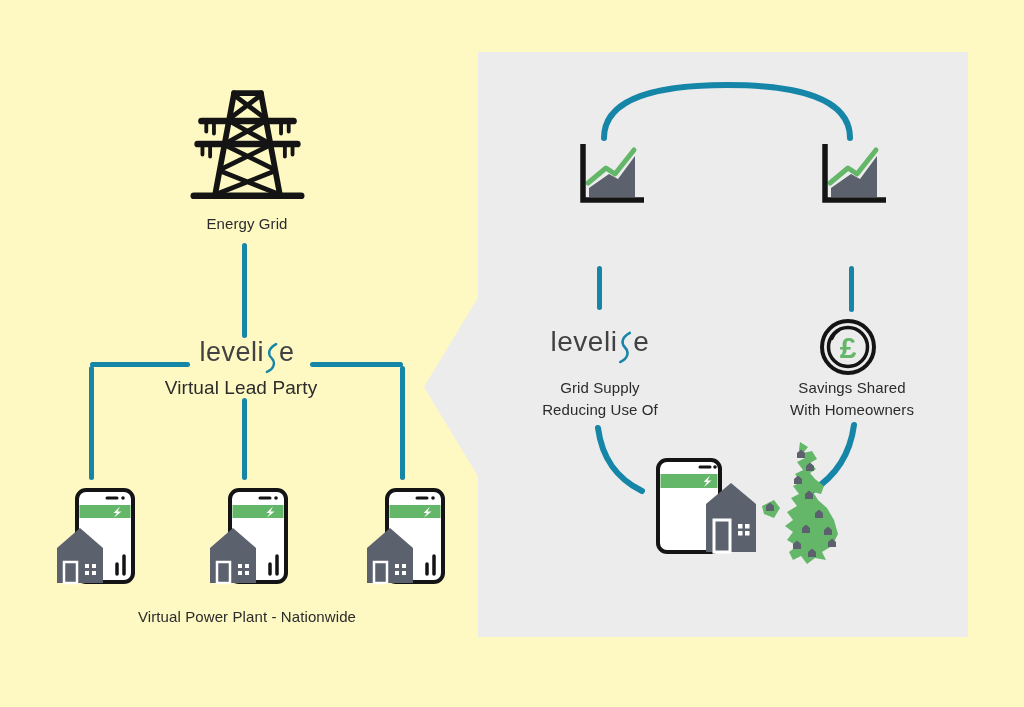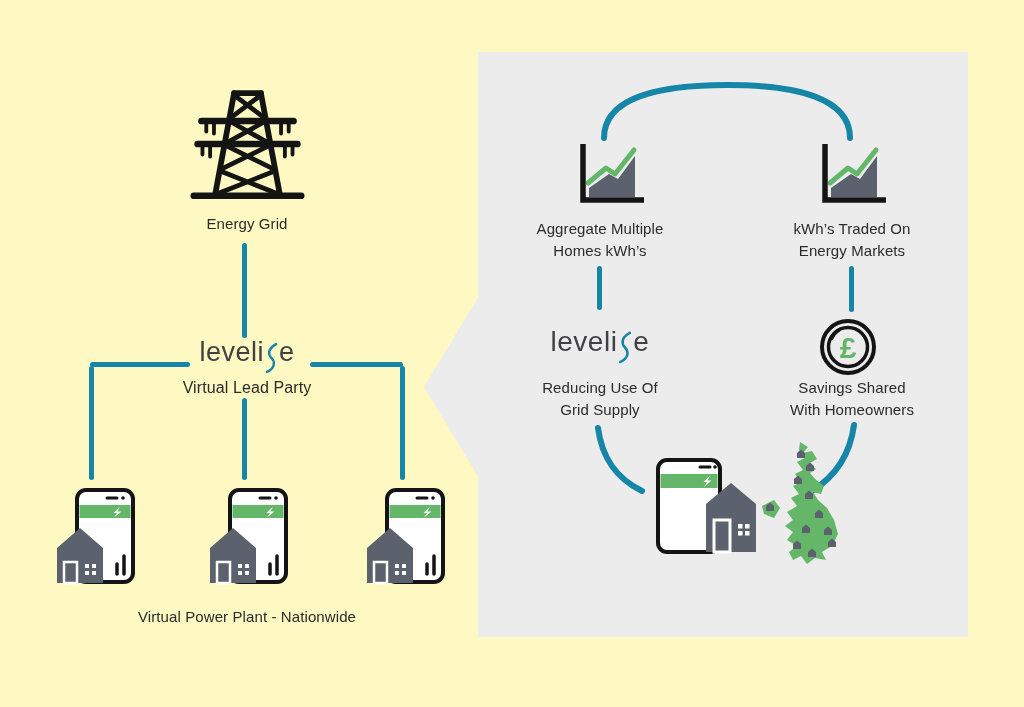--- a/index.html
+++ b/index.html
@@ -68,21 +68,21 @@
   <div class="vline" style="left:242px;top:398px;height:82px;"></div>
   <div class="vline" style="left:400px;top:366px;height:114px;"></div>
 
   <div class="logo" style="left:150px;top:336px;width:194px;font-size:27px;">
     <span>leveli</span>
     <svg class="wave" width="13" height="32" viewBox="0 0 14 34">
       <path d="M12,2 C3,7 3,13 7,17 C11,21 11,28 2,32" fill="none" stroke="var(--blue)" stroke-width="2.6" stroke-linecap="round"></path>
     </svg>
     <span>e</span>
   </div>
-  <div class="caption" style="left:147px;top:377px;width:200px;font-size:16px;">Virtual Lead Party</div>
+  <div class="caption" style="left:141px;top:377px;width:200px;font-size:19px;">Virtual Lead Party</div>
 
   <svg class="abs" style="left:57px;top:486px;" width="80" height="100" viewBox="0 0 80 100">
     <rect x="20" y="4" width="56" height="92" rx="9" fill="#fff" stroke="var(--ink)" stroke-width="4"></rect>
     <path d="M50,12 H60" stroke="var(--ink)" stroke-width="3" stroke-linecap="round"></path>
     <circle cx="66" cy="12" r="1.8" fill="var(--ink)"></circle>
     <rect x="22.5" y="19" width="51" height="13" fill="var(--green)"></rect>
     <path d="M63,20.5 L56.5,27 H60 L57,31.5 L64.5,25.5 H60.5 Z" fill="#fff"></path>
     <path d="M60,78 V88 M67,70 V88" stroke="var(--ink)" stroke-width="3.5" stroke-linecap="round"></path>
     <polygon points="0,62 23,42 46,62 46,97 0,97" fill="var(--slate)"></polygon>
     <rect x="7" y="76" width="13" height="21" fill="var(--slate)" stroke="#fff" stroke-width="2.5"></rect>
@@ -142,50 +142,42 @@
     <polyline points="12,42 30,27 39,33 58,9" fill="none" stroke="var(--green)" stroke-width="5" stroke-linecap="round" stroke-linejoin="round"></polyline>
     <path d="M7,3 V59 H68" fill="none" stroke="var(--ink)" stroke-width="5.5"></path>
   </svg>
 
   <svg class="abs" style="left:818px;top:141px;" width="70" height="66" viewBox="0 0 70 66">
     <polygon points="13,56 13,47 33,33 42,38 59,15 59,56" fill="var(--slate)"></polygon>
     <polyline points="12,42 30,27 39,33 58,9" fill="none" stroke="var(--green)" stroke-width="5" stroke-linecap="round" stroke-linejoin="round"></polyline>
     <path d="M7,3 V59 H68" fill="none" stroke="var(--ink)" stroke-width="5.5"></path>
   </svg>
 
-  <div class="caption" style="left:500px;top:218px;width:200px;">
-    <div>Aggregate Multiple</div>
-    <div>Homes kWh’s</div>
-  </div>
-  <div class="caption" style="left:752px;top:218px;width:200px;">
-    <div>kWh’s Traded On</div>
-    <div>Energy Markets</div>
-  </div>
 
   <div class="vline" style="left:597px;top:266px;height:44px;"></div>
   <div class="vline" style="left:849px;top:266px;height:46px;"></div>
 
   <div class="logo" style="left:500px;top:325px;width:200px;font-size:28px;">
     <span>leveli</span>
     <svg class="wave" width="14" height="33" viewBox="0 0 14 34">
       <path d="M12,2 C3,7 3,13 7,17 C11,21 11,28 2,32" fill="none" stroke="var(--blue)" stroke-width="2.6" stroke-linecap="round"></path>
     </svg>
     <span>e</span>
   </div>
 
   <svg class="abs" style="left:818px;top:317px;" width="60" height="60" viewBox="0 0 60 60">
     <circle cx="30" cy="30" r="26" fill="none" stroke="var(--ink)" stroke-width="4"></circle>
     <circle cx="30" cy="30" r="19.5" fill="none" stroke="var(--ink)" stroke-width="3.5"></circle>
     <path d="M14,22 A18,18 0 0 1 21,13.5" fill="none" stroke="var(--ink)" stroke-width="2.5" stroke-linecap="round"></path>
     <text x="30" y="41" text-anchor="middle" font-family="Liberation Sans, sans-serif" font-size="30" font-weight="bold" fill="var(--green)">£</text>
   </svg>
 
   <div class="caption" style="left:500px;top:377px;width:200px;">
+    <div>Grid Supply</div>
     <div>Reducing Use Of</div>
-    <div>Grid Supply</div>
   </div>
   <div class="caption" style="left:752px;top:377px;width:200px;">
     <div>Savings Shared</div>
     <div>With Homeowners</div>
   </div>
 
   <svg class="abs" style="left:590px;top:420px;" width="70" height="80" viewBox="0 0 70 80">
     <path d="M8,8 C12,38 26,58 52,71" fill="none" stroke="var(--blue)" stroke-width="6" stroke-linecap="round"></path>
   </svg>
   <svg class="abs" style="left:800px;top:420px;" width="70" height="80" viewBox="0 0 70 80">

